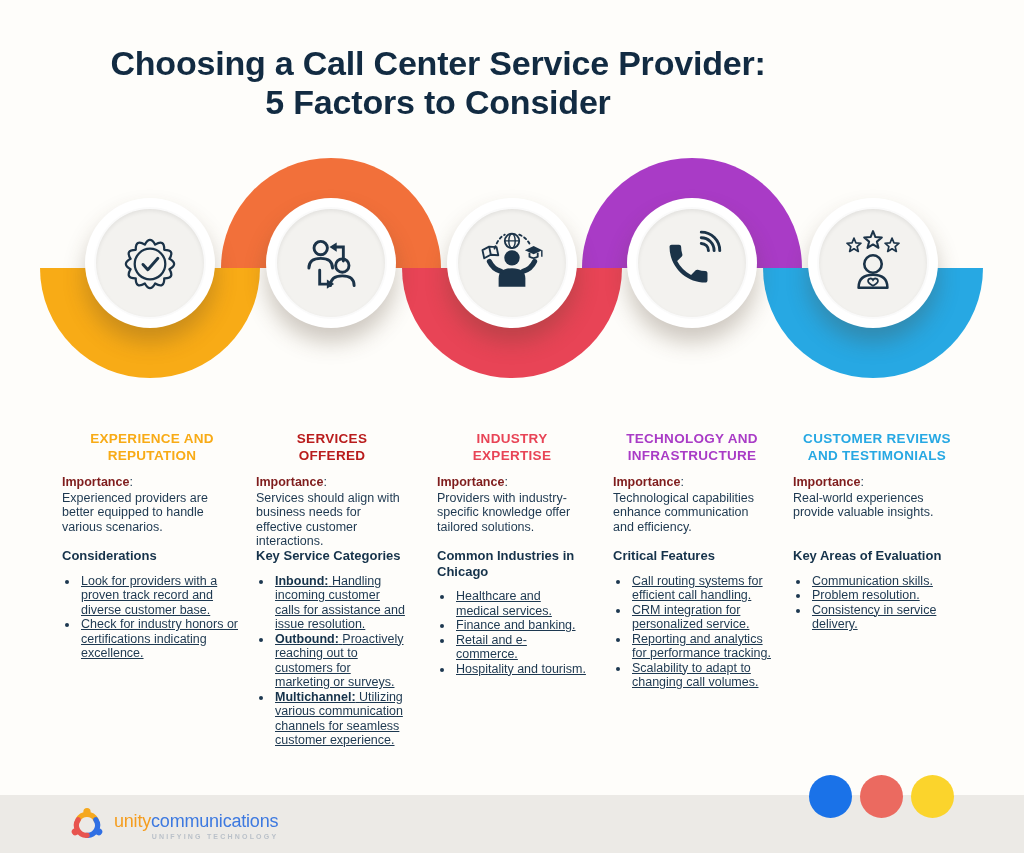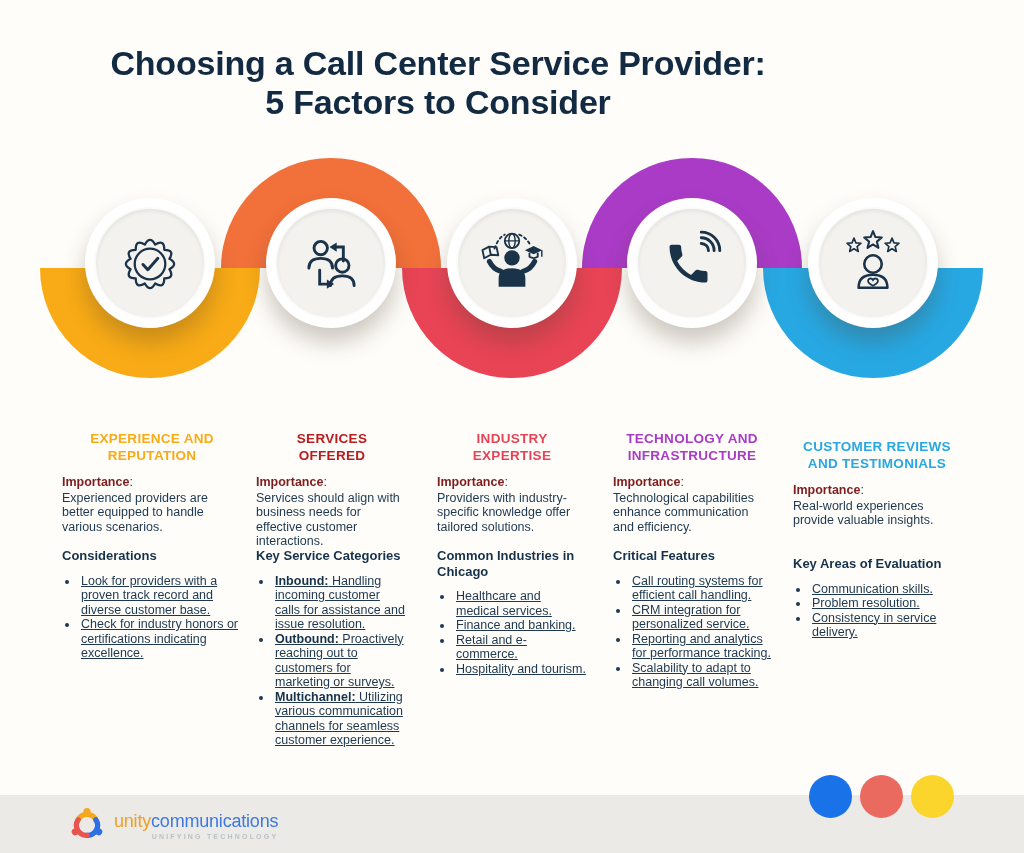--- a/index.html
+++ b/index.html
@@ -225,21 +225,21 @@
       <div class="sub-heading">Critical Features</div>
       <ul class="bullets">
           <li><span>Call routing systems for efficient call handling.</span></li>
           <li><span>CRM integration for personalized service.</span></li>
           <li><span>Reporting and analytics for performance tracking.</span></li>
           <li><span>Scalability to adapt to changing call volumes.</span></li>
         </ul>
     </div>
   </div>
 
-  <div class="factor-col" style="left: 793px; width: 168px; margin-top: 8px;">
+  <div class="factor-col" style="left: 793px; width: 168px;">
     <div class="f-heading" style="color: rgb(39, 168, 227);">CUSTOMER REVIEWS
 AND TESTIMONIALS</div>
     <div class="imp-block">
       <div><span class="imp-label">Importance</span></div>
       <div class="imp-text">Real-world experiences provide valuable insights.</div>
     </div>
     <div class="sub-block">
       <div class="sub-heading">Key Areas of Evaluation</div>
       <ul class="bullets">
           <li><span>Communication skills.</span></li>

